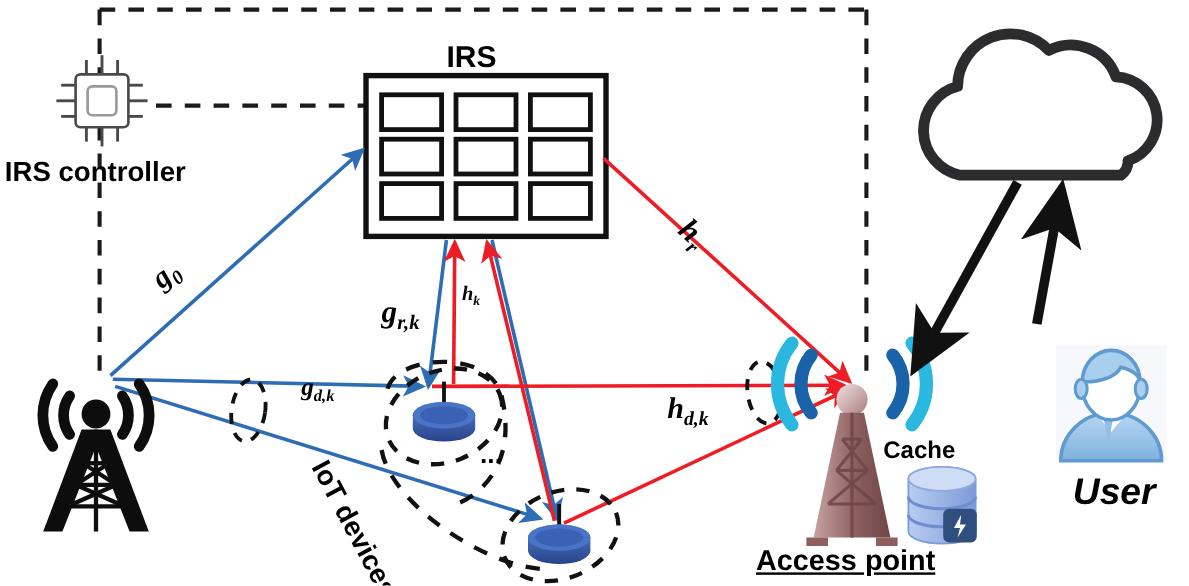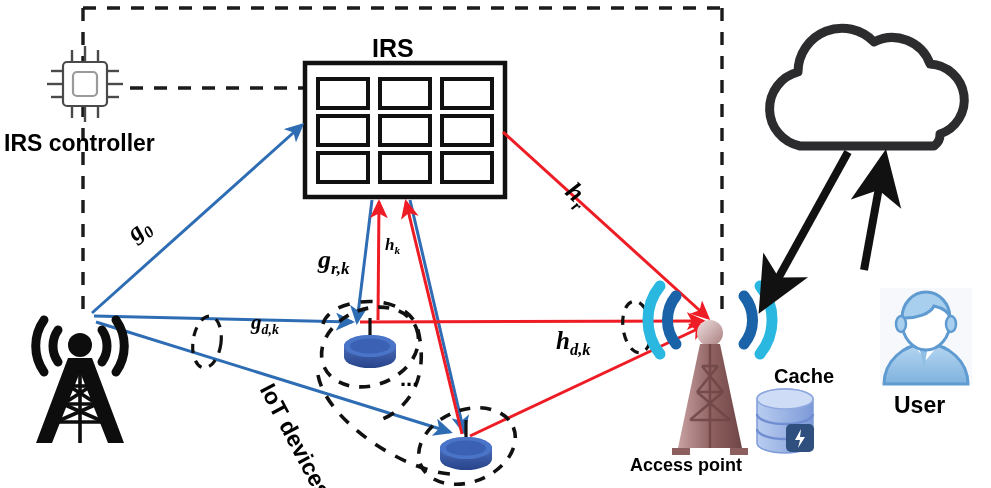--- a/index.html
+++ b/index.html
@@ -219,26 +219,26 @@
 
   <div class="lbl" style="left:4px;top:132px;font-size:23px;">IRS controller</div>
 
   <div class="lbl" style="left:372px;top:36px;font-size:25px;">IRS</div>
 
 
   <div class="lbl" style="left:276px;top:380px;font-size:23px;transform:rotate(62deg);transform-origin:left top;">IoT devices</div>
 
   <div class="lbl" style="left:400px;top:368px;font-size:22px;">...</div>
 
-  <div class="lbl" style="left:630px;top:456px;font-size:18px;">Access point</div>
-
-  <div class="lbl" style="left:774px;top:366px;font-size:20px;">Cache</div>
-
-
-  <div class="lbl" style="left:894px;top:394px;font-size:23px;">User</div>
+  <div class="lbl" style="left:630px;top:456px;font-size:24px;text-decoration:underline;">Access point</div>
+
+  <div class="lbl" style="left:736px;top:366px;font-size:20px;">Cache</div>
+
+
+  <div class="lbl" style="left:894px;top:394px;font-size:31px;font-style:italic;">User</div>
 
   <div class="mathlbl" style="left:122px;top:226px;font-size:25px;transform:rotate(-40deg);transform-origin:left top;">
     <span>g</span><sub>0</sub>
   </div>
 
   <div class="mathlbl" style="left:228px;top:312px;font-size:21px;margin-left:23px;">
     <span>g</span><sub>d,k</sub>
   </div>
 
   <div class="mathlbl" style="left:318px;top:247px;font-size:26px;">

